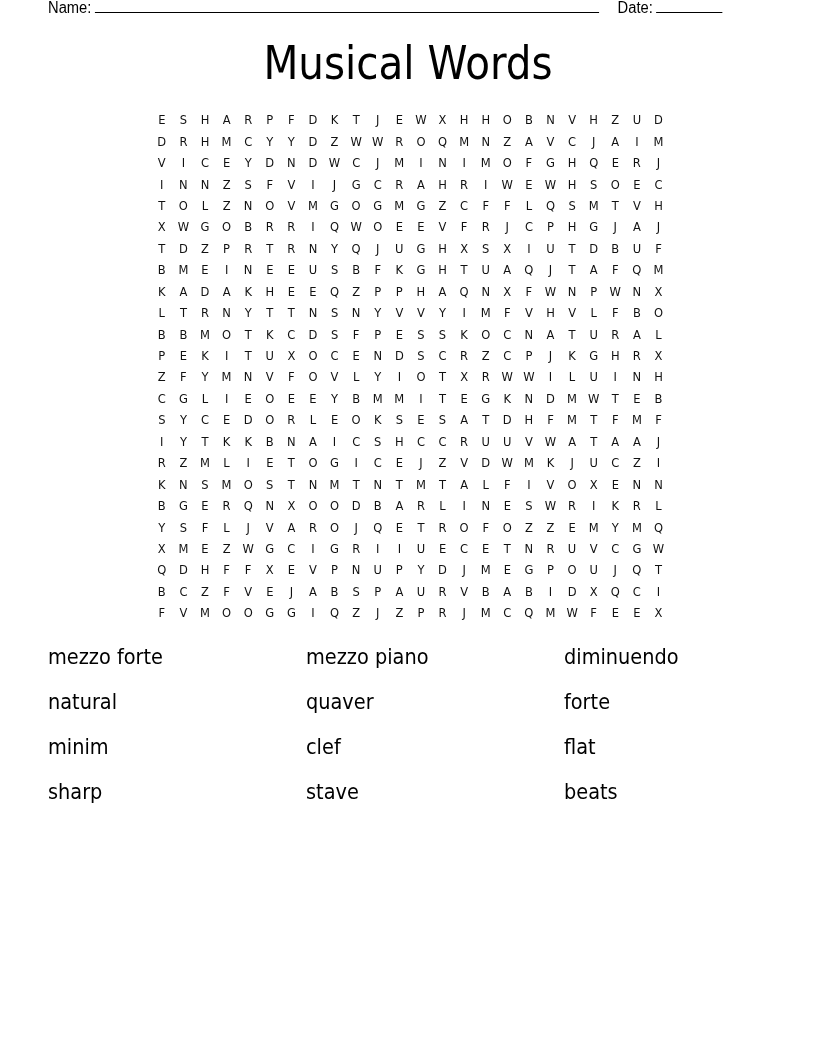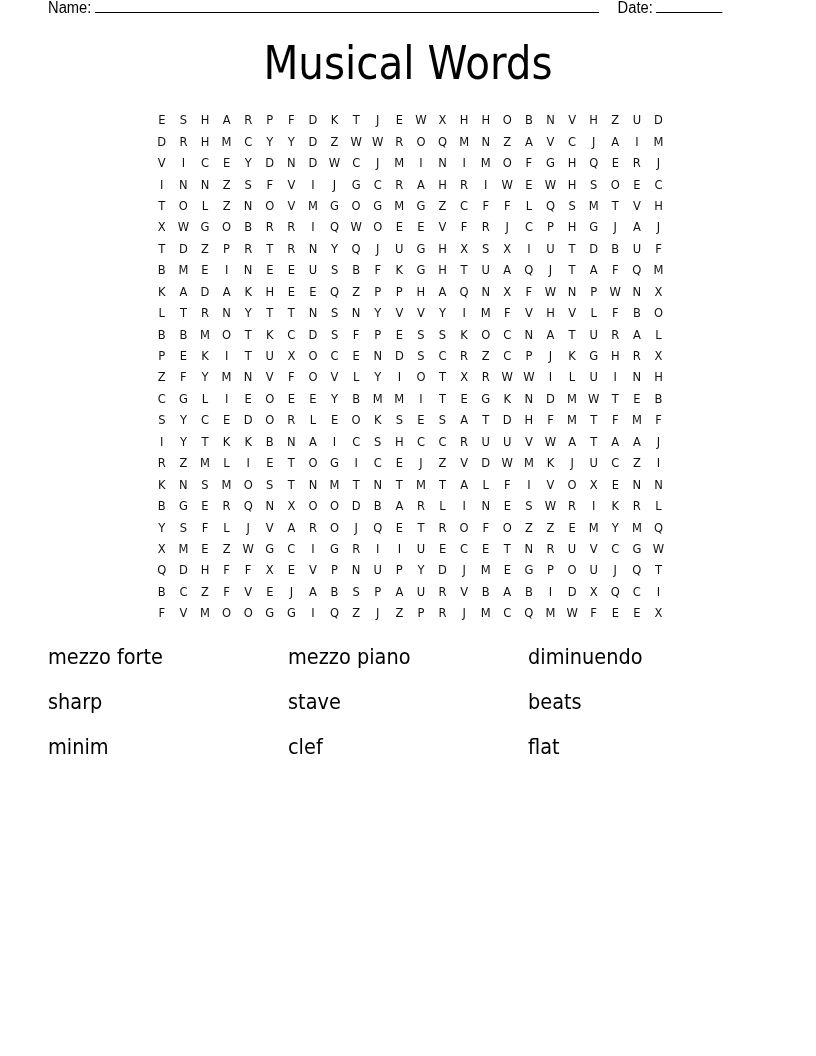--- a/index.html
+++ b/index.html
@@ -74,20 +74,21 @@
 
     .word-list {
       position: absolute;
       top: 641px;
       left: 48px;
       width: 720px;
     }
     .word-row {
       display: flex;
       height: 45px;
+      gap: 18px;
     }
     .word {
       width: 240px;
       flex: 0 0 240px;
       font-family: "DejaVu Sans", sans-serif;
       font-size: 21px;
       line-height: 32px;
       transform: scaleX(0.92);
       transform-origin: left center;
       white-space: nowrap;
@@ -729,22 +730,27 @@
     </div>
   </div>
 
 <div class="word-list" id="word-list">
     <div class="word-row">
       <div class="word">mezzo forte</div>
       <div class="word">mezzo piano</div>
       <div class="word">diminuendo</div>
     </div>
     <div class="word-row">
-      <div class="word">sharp</div>
-      <div class="word">stave</div>
-      <div class="word">beats</div>
+      <div class="word">natural</div>
+      <div class="word">quaver</div>
+      <div class="word">forte</div>
     </div>
     <div class="word-row">
       <div class="word">minim</div>
       <div class="word">clef</div>
       <div class="word">flat</div>
     </div>
+    <div class="word-row">
+      <div class="word">sharp</div>
+      <div class="word">stave</div>
+      <div class="word">beats</div>
+    </div>
   </div>
 
 </body></html>

